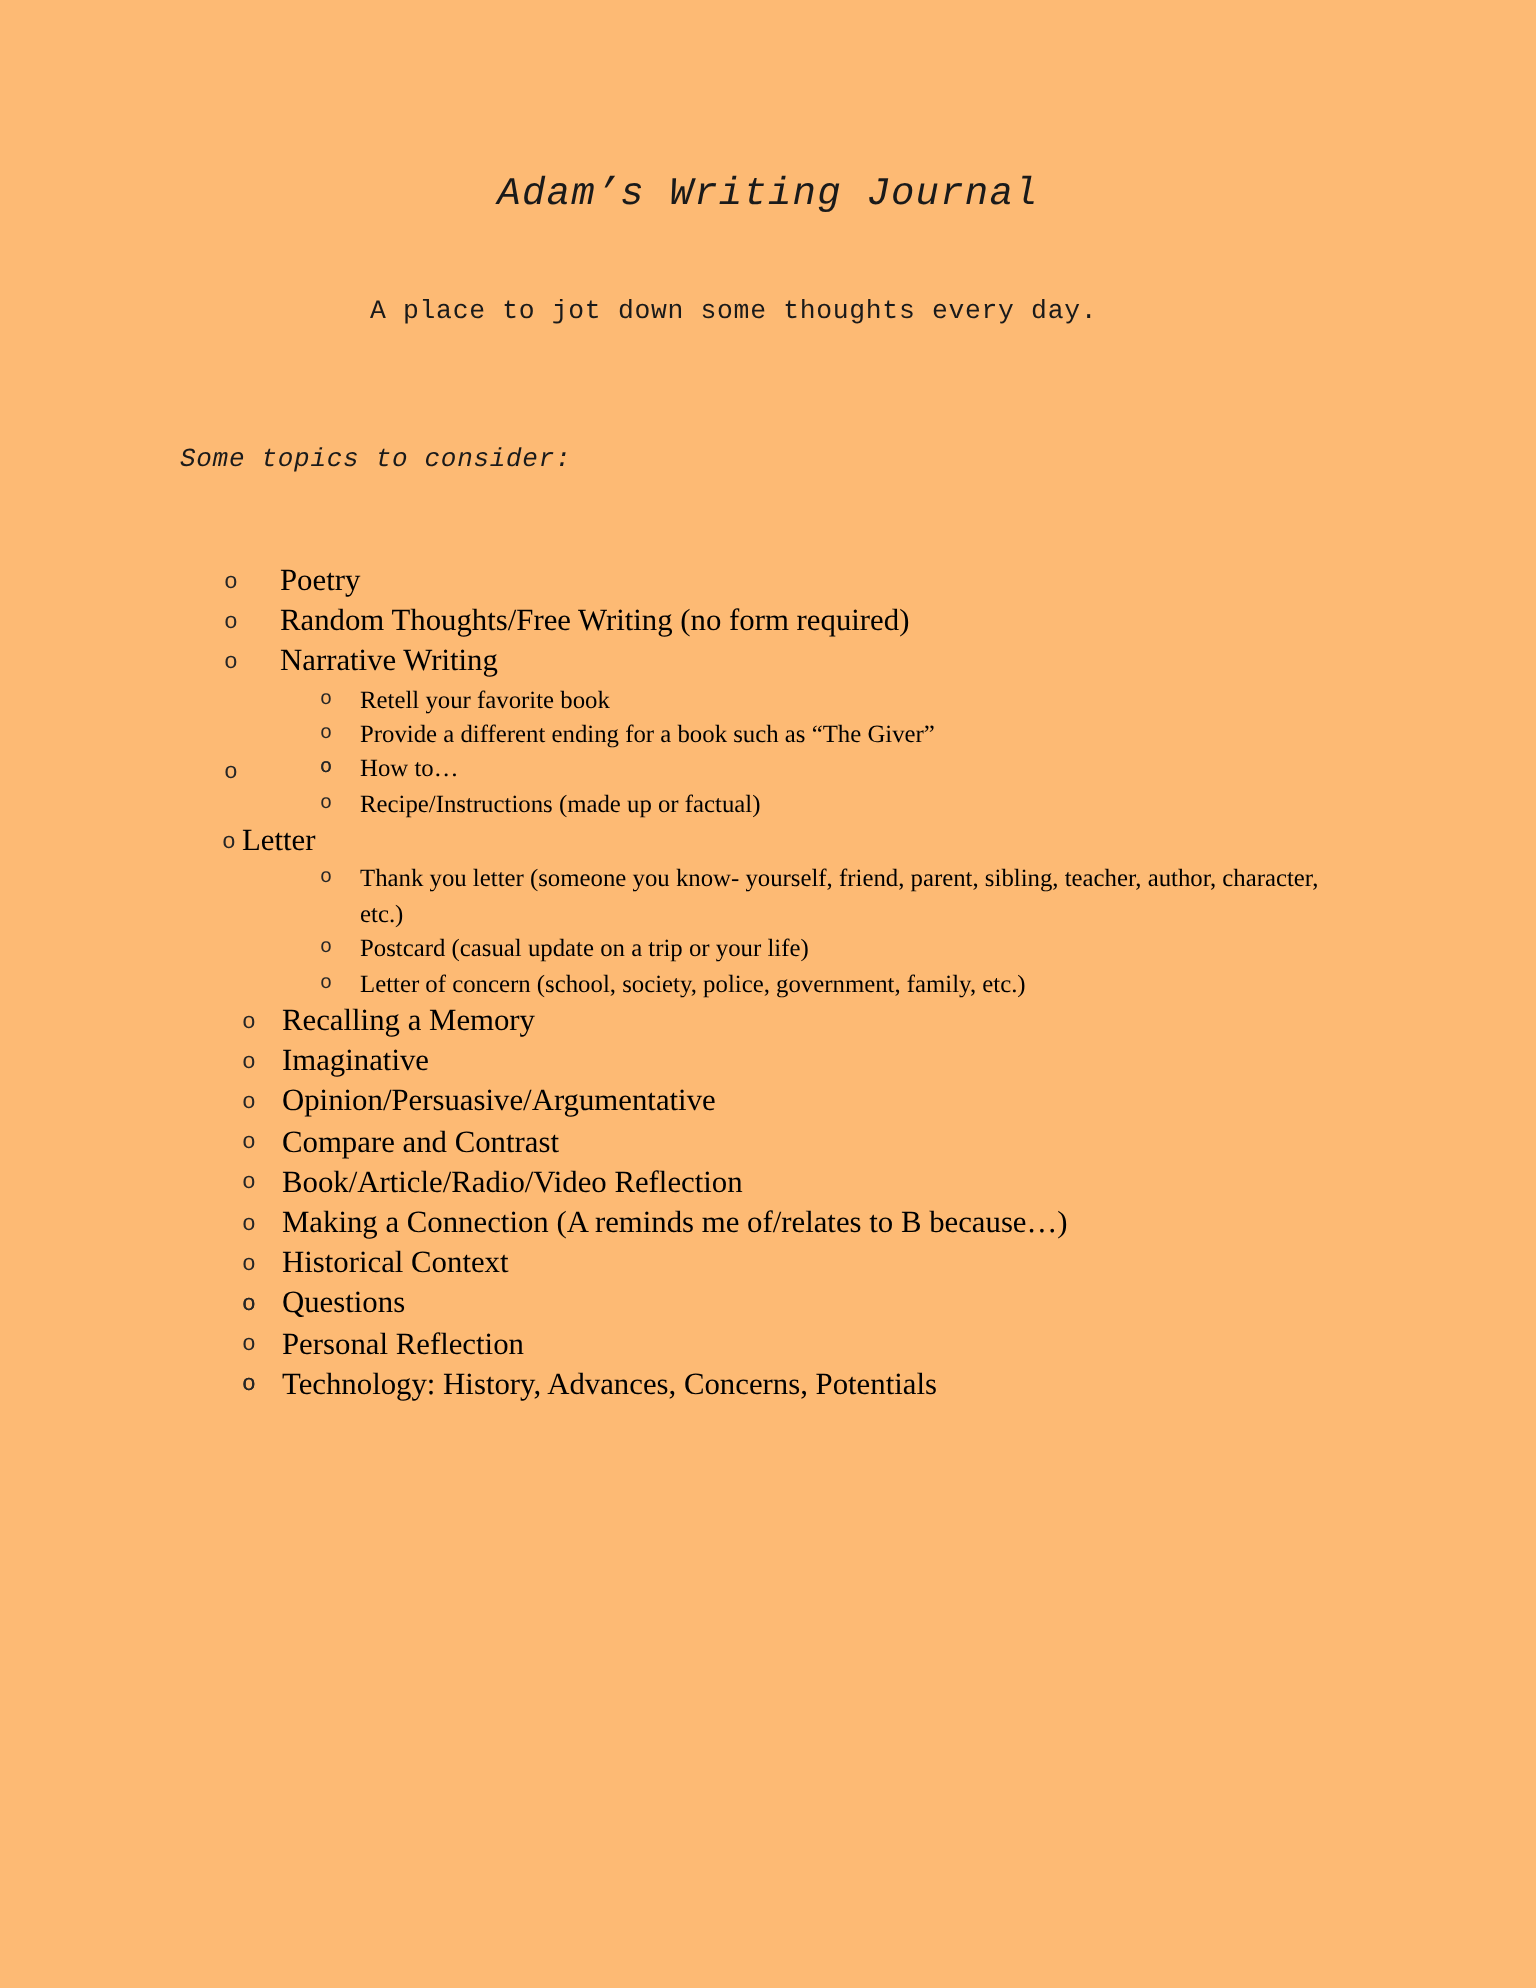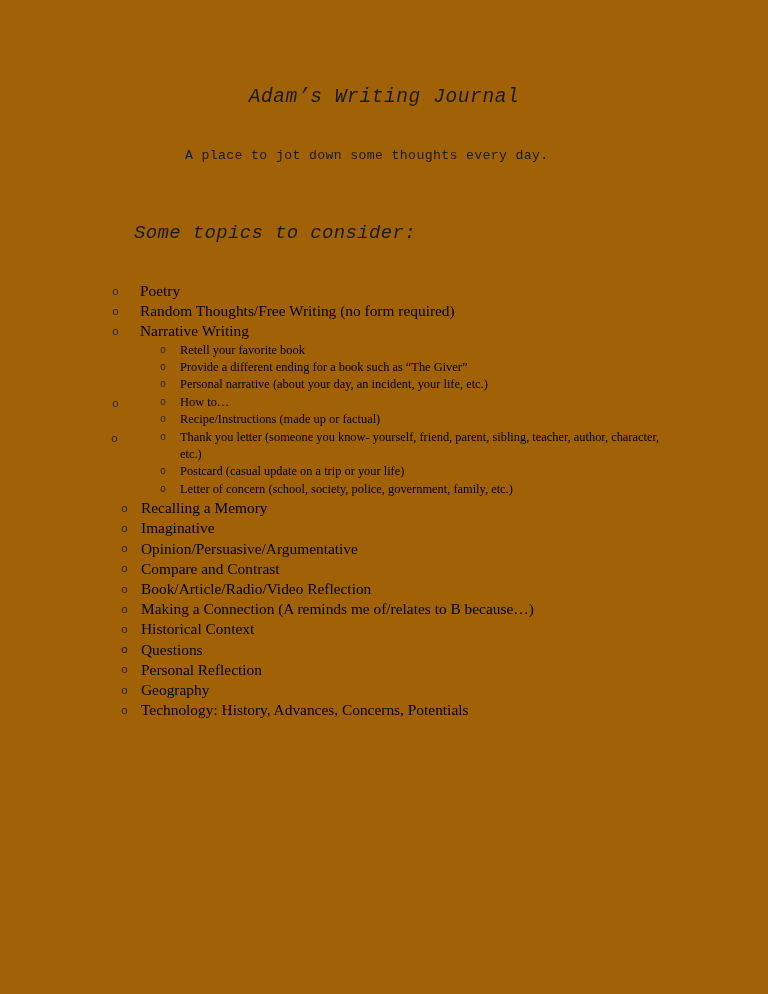--- a/index.html
+++ b/index.html
@@ -16,21 +16,21 @@
     color: #000000;
     -webkit-font-smoothing: antialiased;
   }
 
   .page {
     position: absolute;
     left: 0;
     top: 0;
     width: 768px;
     height: 994px;
-    background: #a16207;
+    background: #fdba74;
   }
 
   
   .mono-title {
     position: absolute;
     left: 0;
     top: 86px;
     width: 768px;
     text-align: center;
     font-family: "Liberation Mono", "DejaVu Sans Mono", monospace;
@@ -51,25 +51,24 @@
     color: #1a1a1a;
     white-space: pre;
   }
 
   .mono-section {
     position: absolute;
     left: 90px;
     top: 222px;
     font-family: "Liberation Mono", "DejaVu Sans Mono", monospace;
     font-style: italic;
-    font-size: 19px;
+    font-size: 13px;
     letter-spacing: 0.35px;
     color: #1a1a1a;
     white-space: pre;
-    margin-left: 44px;
   }
 
   
   .list-region {
     position: absolute;
     left: 0;
     top: 281px;
     width: 768px;
     font-family: "Liberation Serif", "DejaVu Serif", serif;
     color: #000000;
@@ -167,35 +166,35 @@
       <div class="li lvl2">
         <span class="bullet">o</span>
         <span class="li-text">Retell your favorite book</span>
       </div>
       <div class="li lvl2">
         <span class="bullet">o</span>
         <span class="li-text">Provide a different ending for a book such as “The Giver”</span>
       </div>
       <div class="li lvl2">
         <span class="bullet">o</span>
-        <span class="li-text">Personal narrative (about your day, an incident, your life, etc.)</span>
       </div>
       <div class="li lvl1">
         <span class="bullet">o</span>
       </div>
       <div class="li lvl2">
         <span class="bullet">o</span>
         <span class="li-text">How to…</span>
       </div>
       <div class="li lvl2">
         <span class="bullet">o</span>
         <span class="li-text">Recipe/Instructions (made up or factual)</span>
       </div>
       <div class="li lvl1-tight">
         <span class="bullet">o</span>
+        <span class="li-text">Letter</span>
       </div>
       <div class="li lvl2">
         <span class="bullet">o</span>
         <span class="li-text">Thank you letter (someone you know- yourself, friend, parent, sibling, teacher, author, character, etc.)</span>
       </div>
       <div class="li lvl2">
         <span class="bullet">o</span>
         <span class="li-text">Postcard (casual update on a trip or your life)</span>
       </div>
       <div class="li lvl2">
@@ -236,21 +235,20 @@
       <div class="li lvl1b">
         <span class="bullet">o</span>
         <span class="li-text">Questions</span>
       </div>
       <div class="li lvl1b">
         <span class="bullet">o</span>
         <span class="li-text">Personal Reflection</span>
       </div>
       <div class="li lvl1b">
         <span class="bullet">o</span>
-        <span class="li-text">Geography</span>
       </div>
       <div class="li lvl1b">
         <span class="bullet">o</span>
         <span class="li-text">Technology: History, Advances, Concerns, Potentials</span>
       </div>
     </div>
 
 </div>
 
 </body></html>

